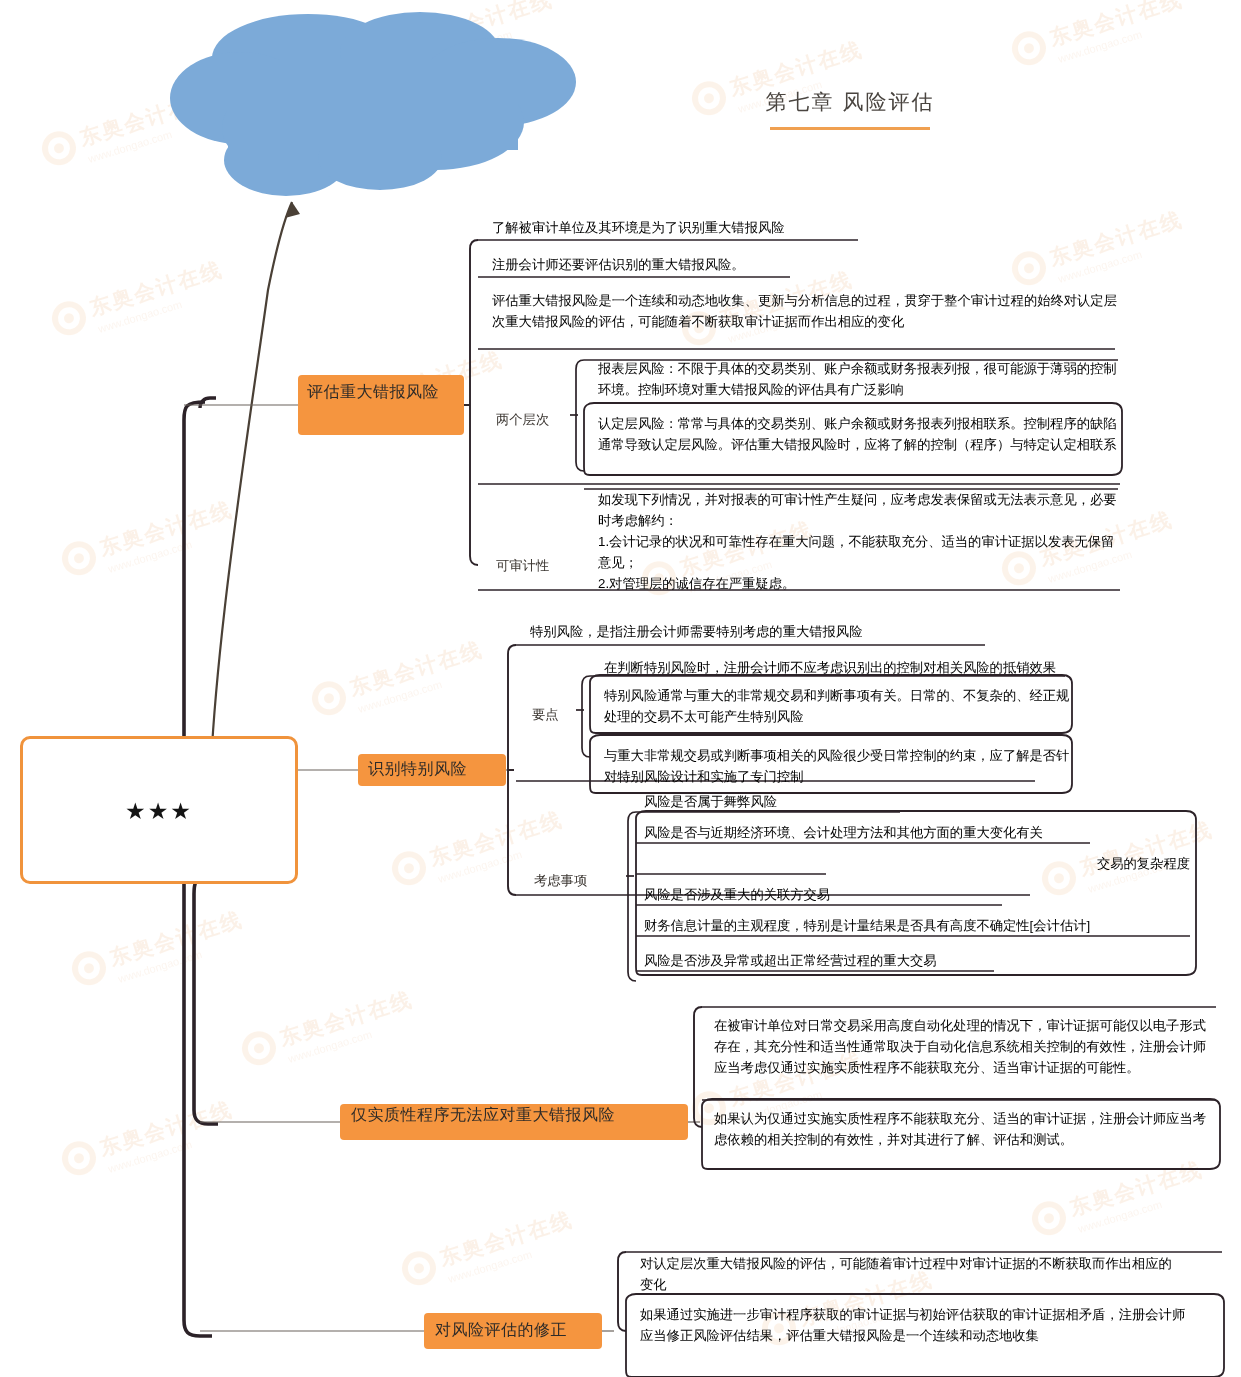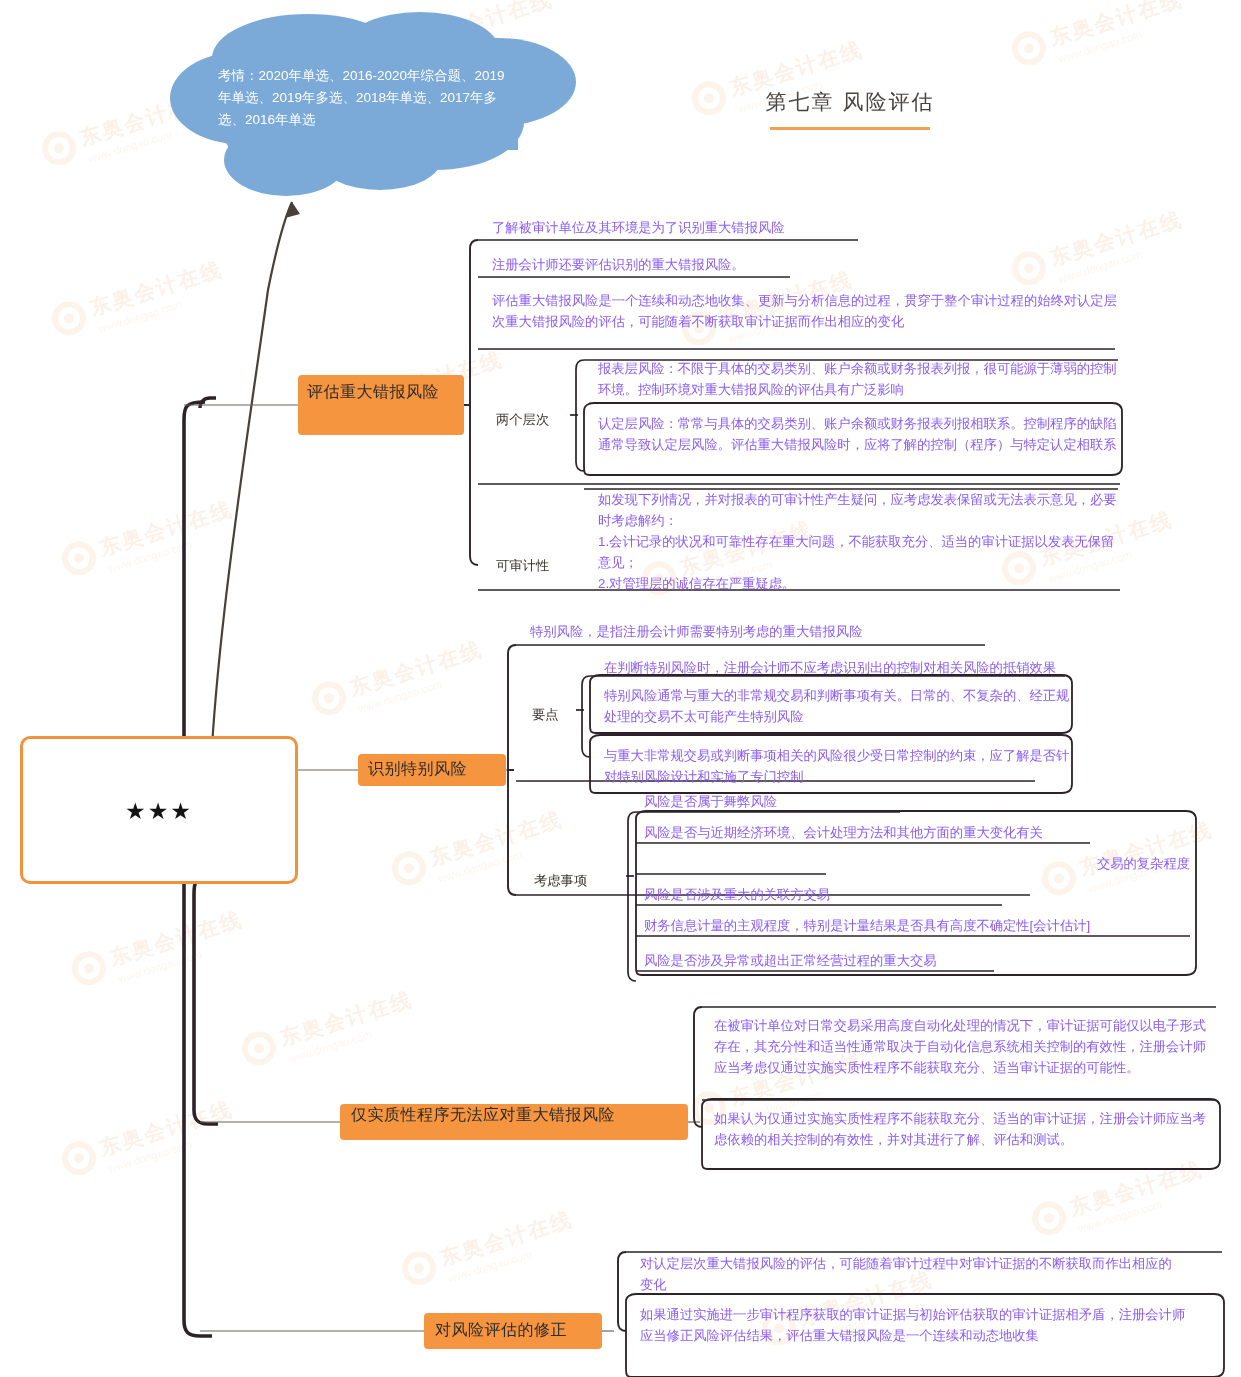--- a/index.html
+++ b/index.html
@@ -63,21 +63,21 @@
   #br2{ left:358px; top:754px; width:148px; height:32px; padding:4px 10px; }
   #br3{ left:340px; top:1104px; width:348px; height:36px; padding:0 11px; }
   #br4{ left:424px; top:1313px; width:178px; height:36px; padding:6px 11px; }
 
   
   .links{position:absolute;inset:0;z-index:3;pointer-events:none;}
 
   
   .node{
     position:absolute; z-index:5;
-    font-size:13.3px; line-height:1.57; color:#8b5cf6;
+    font-size:13.3px; line-height:1.57; color:#000000;
     padding:2px 0 3px 0;
   }
   .node .txt{ display:block; white-space:pre-line; }
 
   
   .glabel{
     position:absolute; z-index:5; font-size:13.3px; color:#3a3530;
   }
 </style>
 </head>
@@ -120,21 +120,20 @@
       <ellipse cx="252" cy="42" rx="80" ry="40"></ellipse>
       <ellipse cx="330" cy="72" rx="78" ry="44"></ellipse>
       <ellipse cx="72" cy="88" rx="70" ry="46"></ellipse>
       <ellipse cx="150" cy="118" rx="96" ry="52"></ellipse>
       <ellipse cx="268" cy="112" rx="88" ry="48"></ellipse>
       <ellipse cx="118" cy="150" rx="62" ry="36"></ellipse>
       <ellipse cx="212" cy="148" rx="62" ry="32"></ellipse>
       <rect x="60" y="50" width="290" height="90"></rect>
     </g>
   </svg>
-  <div class="ctext">考情：2020年单选、2016-2020年综合题、2019年单选、2019年多选、2018年单选、2017年多选、2016年单选</div>
 </div>
 
 <svg class="links" width="1241" height="1377">
 
   <path d="M210,838 C205,700 250,420 268,290 C278,240 286,215 292,202" stroke="#4a4036" stroke-width="2.2" fill="none"></path>
   <path d="M292,202 L285,218 L300,214 Z" fill="#4a4036"></path>
 
   <path d="M200,408 L200,408 C200,402 204,398 210,398 L216,398" stroke="#2c2228" stroke-width="3.4" fill="none"></path>
   <path d="M205,402 C186,402 184,406 184,420 L184,1320 C184,1332 188,1336 200,1336 L212,1336" stroke="#2c2228" stroke-width="3.6" fill="none"></path>
   <path d="M205,878 C196,878 194,882 194,894 L194,1110 C194,1120 198,1124 208,1124 L218,1124" stroke="#2c2228" stroke-width="3.6" fill="none"></path>

